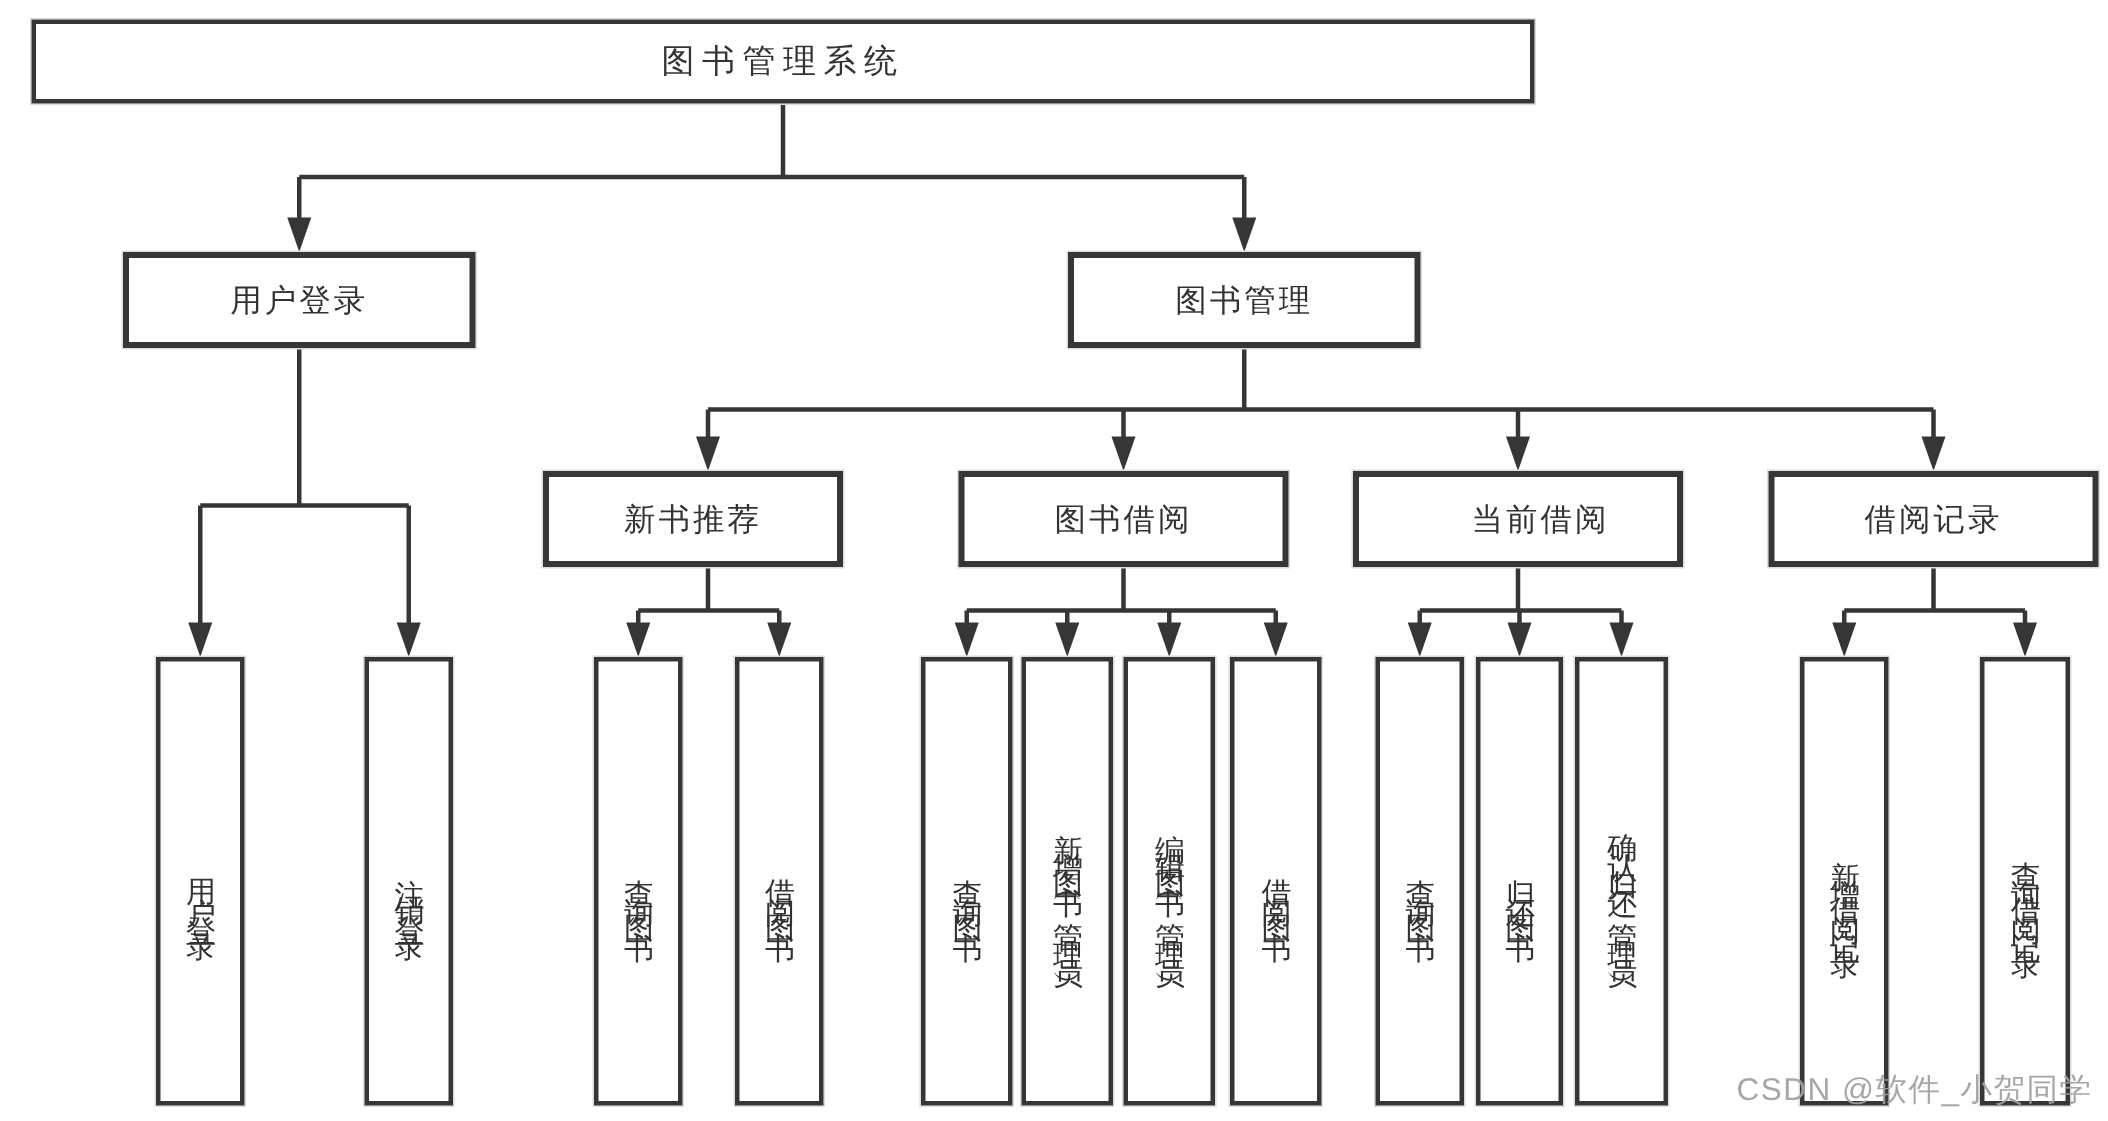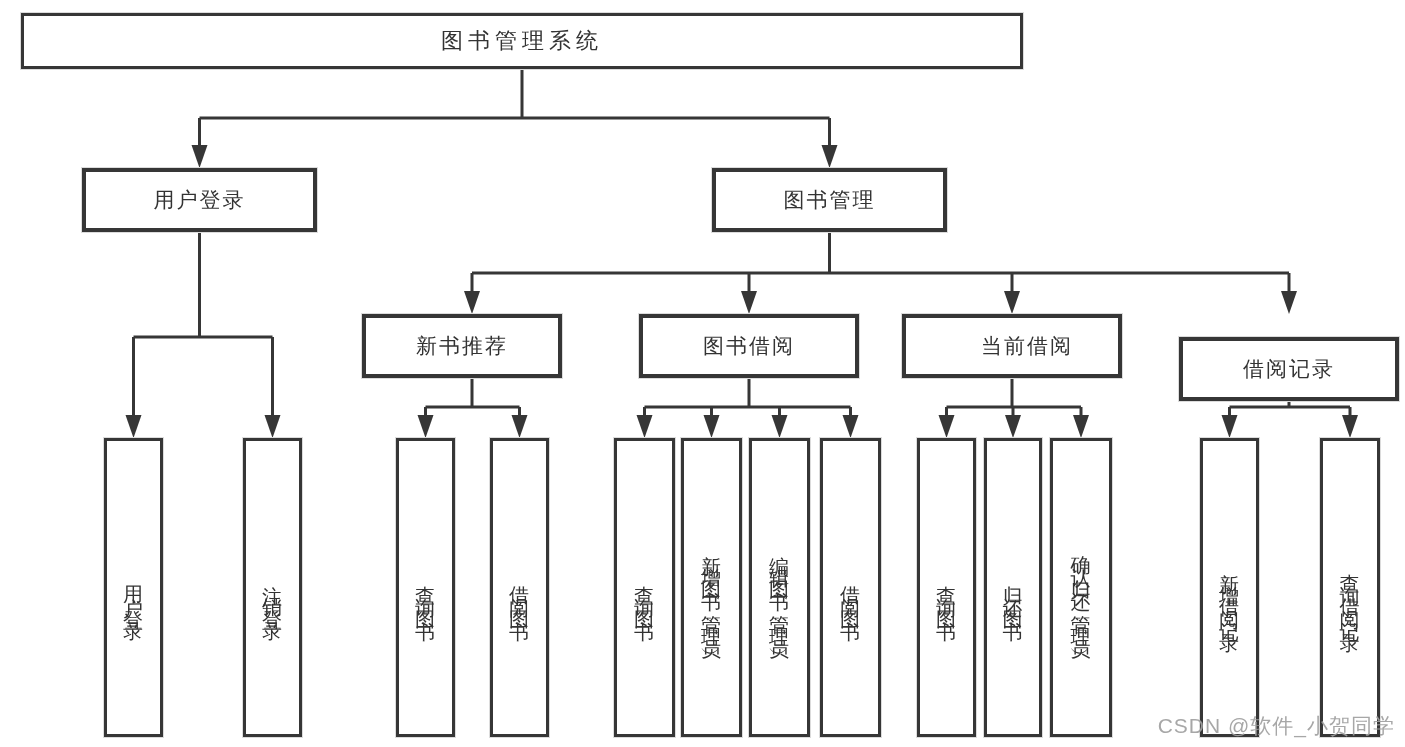--- a/index.html
+++ b/index.html
@@ -76,21 +76,21 @@
 
   <div class="box l3 h" style="left:362px;top:314px;width:200px;height:64px;">
     <span class="label">新书推荐</span>
   </div>
   <div class="box l3 h" style="left:639px;top:314px;width:220px;height:64px;text-align:center;">
     <span class="label">图书借阅</span>
   </div>
   <div class="box l3 h" style="left:902px;top:314px;width:220px;height:64px;padding-left:30px;">
     <span class="label">当前借阅</span>
   </div>
-  <div class="box l3 h" style="left:1179px;top:314px;width:220px;height:64px;margin-top:23px;">
+  <div class="box l3 h" style="left:1179px;top:314px;width:220px;height:64px;">
     <span class="label">借阅记录</span>
   </div>
 
   <div class="box v" style="left:104px;top:438px;width:59px;height:299px;">
     <span class="label">用户登录</span>
   </div>
   <div class="box v" style="left:243px;top:438px;width:59px;height:299px;">
     <span class="label">注销登录</span>
   </div>
 

